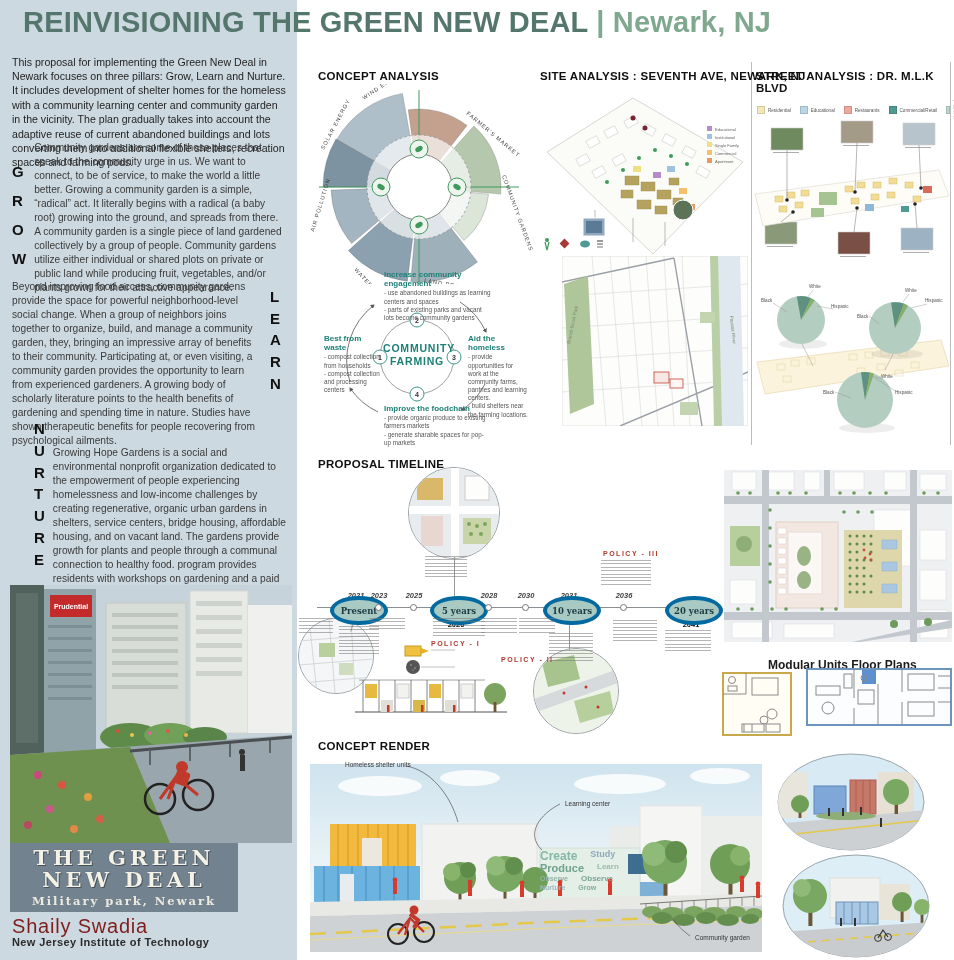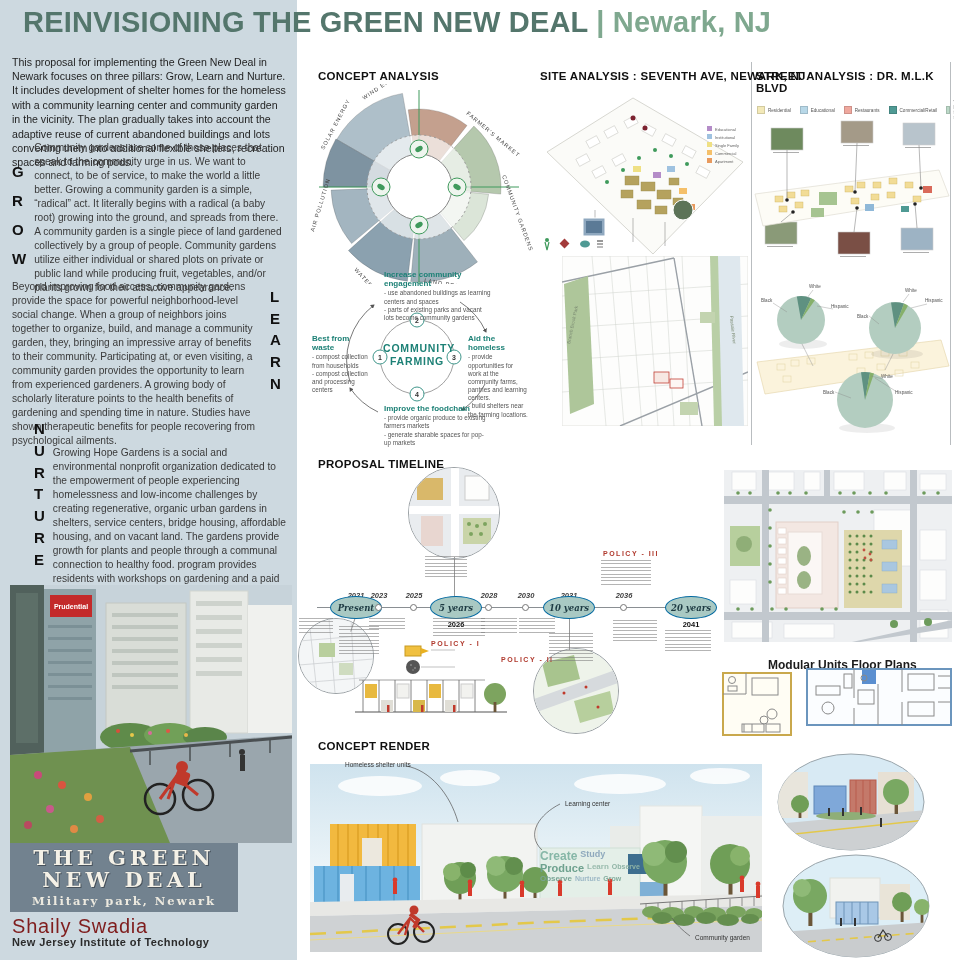--- a/index.html
+++ b/index.html
@@ -41,29 +41,29 @@
   
   .tl{position:absolute;left:313px;top:468px;width:410px;height:274px;}
   .tl-line{position:absolute;left:4px;top:139px;width:398px;height:1px;background:#8a8f93;}
   .ms{position:absolute;top:139px;}
   .ms-tick{position:absolute;left:-3px;top:-3px;width:5px;height:5px;border-radius:50%;
            background:#fff;border:1px solid #777;}
   .ms-year{position:absolute;left:-16px;top:-16px;width:34px;text-align:center;
            font-size:7.5px;font-weight:700;font-style:italic;color:#3e3e3e;}
   .year-below .ms-year{top:13px;font-style:normal;color:#111;}
   .ms-badge{position:absolute;left:-25px;top:-11px;width:50px;height:21px;border-radius:50%;
-            background:#a9c9c3;border:1px solid #0369a1;display:flex;align-items:center;justify-content:center;
-            font-family:"DejaVu Serif",serif;font-style:italic;font-weight:bold;font-size:8.5px;color:#1d3a42;}
+            background:#a9c9c3;border:4px solid #0369a1;display:flex;align-items:center;justify-content:center;
+            font-family:"DejaVu Serif",serif;font-weight:bold;font-size:8.5px;color:#1d3a42;}
   .policy{position:absolute;color:#b03a2e;font-weight:800;font-size:7px;letter-spacing:1.5px;}
   .note{position:absolute;background:repeating-linear-gradient(to bottom,#777 0,#777 1px,transparent 1px,transparent 3.4px);opacity:.55;}
   .circ{position:absolute;border-radius:50%;overflow:hidden;border:1px solid #9aa0a4;background:#eef1f2;}
   
   .cr-label{position:absolute;font-size:6.5px;color:#333;}
   .wordwall{position:absolute;left:540px;top:850px;width:100px;height:54px;overflow:hidden;
-            display:flex;flex-wrap:wrap;align-content:flex-start;gap:1px 3px;}
+            display:flex;flex-wrap:wrap;align-content:flex-start;gap:1px 13px;}
   .wordwall span{color:#7fae9f;font-weight:700;line-height:1;}
   .wordwall span:nth-child(1){font-size:12px;color:#86b7a7;}
   .wordwall span:nth-child(2){font-size:9px;color:#8fa9bd;}
   .wordwall span:nth-child(3){font-size:11px;color:#6fa28f;}
   .wordwall span:nth-child(4){font-size:8px;color:#9abcae;}
   .wordwall span:nth-child(5){font-size:7px;color:#8fb3a5;}
   .wordwall span:nth-child(6){font-size:8px;color:#7aa596;}
   .wordwall span:nth-child(7){font-size:7px;color:#9db8c6;}
   .wordwall span:nth-child(8){font-size:7px;color:#84ad9d;}
   .map-label{font-size:4.6px;fill:#7b8a72;}
@@ -268,21 +268,21 @@
       <div>COMMUNITY</div>
       <div>FARMING</div>
     </div>
     <div class="cf-block" style="left:72px;top:-2px;width:108px">
       <div class="cf-title">Increase community engagement</div>
       <div class="cf-bullets">
           <div>- use abandoned buildings as learning centers and spaces</div>
           <div>- parts of existing parks and vacant lots become community gardens</div>
         </div>
     </div>
-    <div class="cf-block" style="left:0px;top:62px;width:58px">
+    <div class="cf-block" style="left:12px;top:62px;width:58px">
       <div class="cf-title">Best from waste</div>
       <div class="cf-bullets">
           <div>- compost collection from households</div>
           <div>- compost collection and processing centers</div>
         </div>
     </div>
     <div class="cf-block" style="left:156px;top:62px;width:60px">
       <div class="cf-title">Aid the homeless</div>
       <div class="cf-bullets">
           <div>- provide opportunities for work at the community farms, pantries and learning centers.</div>

